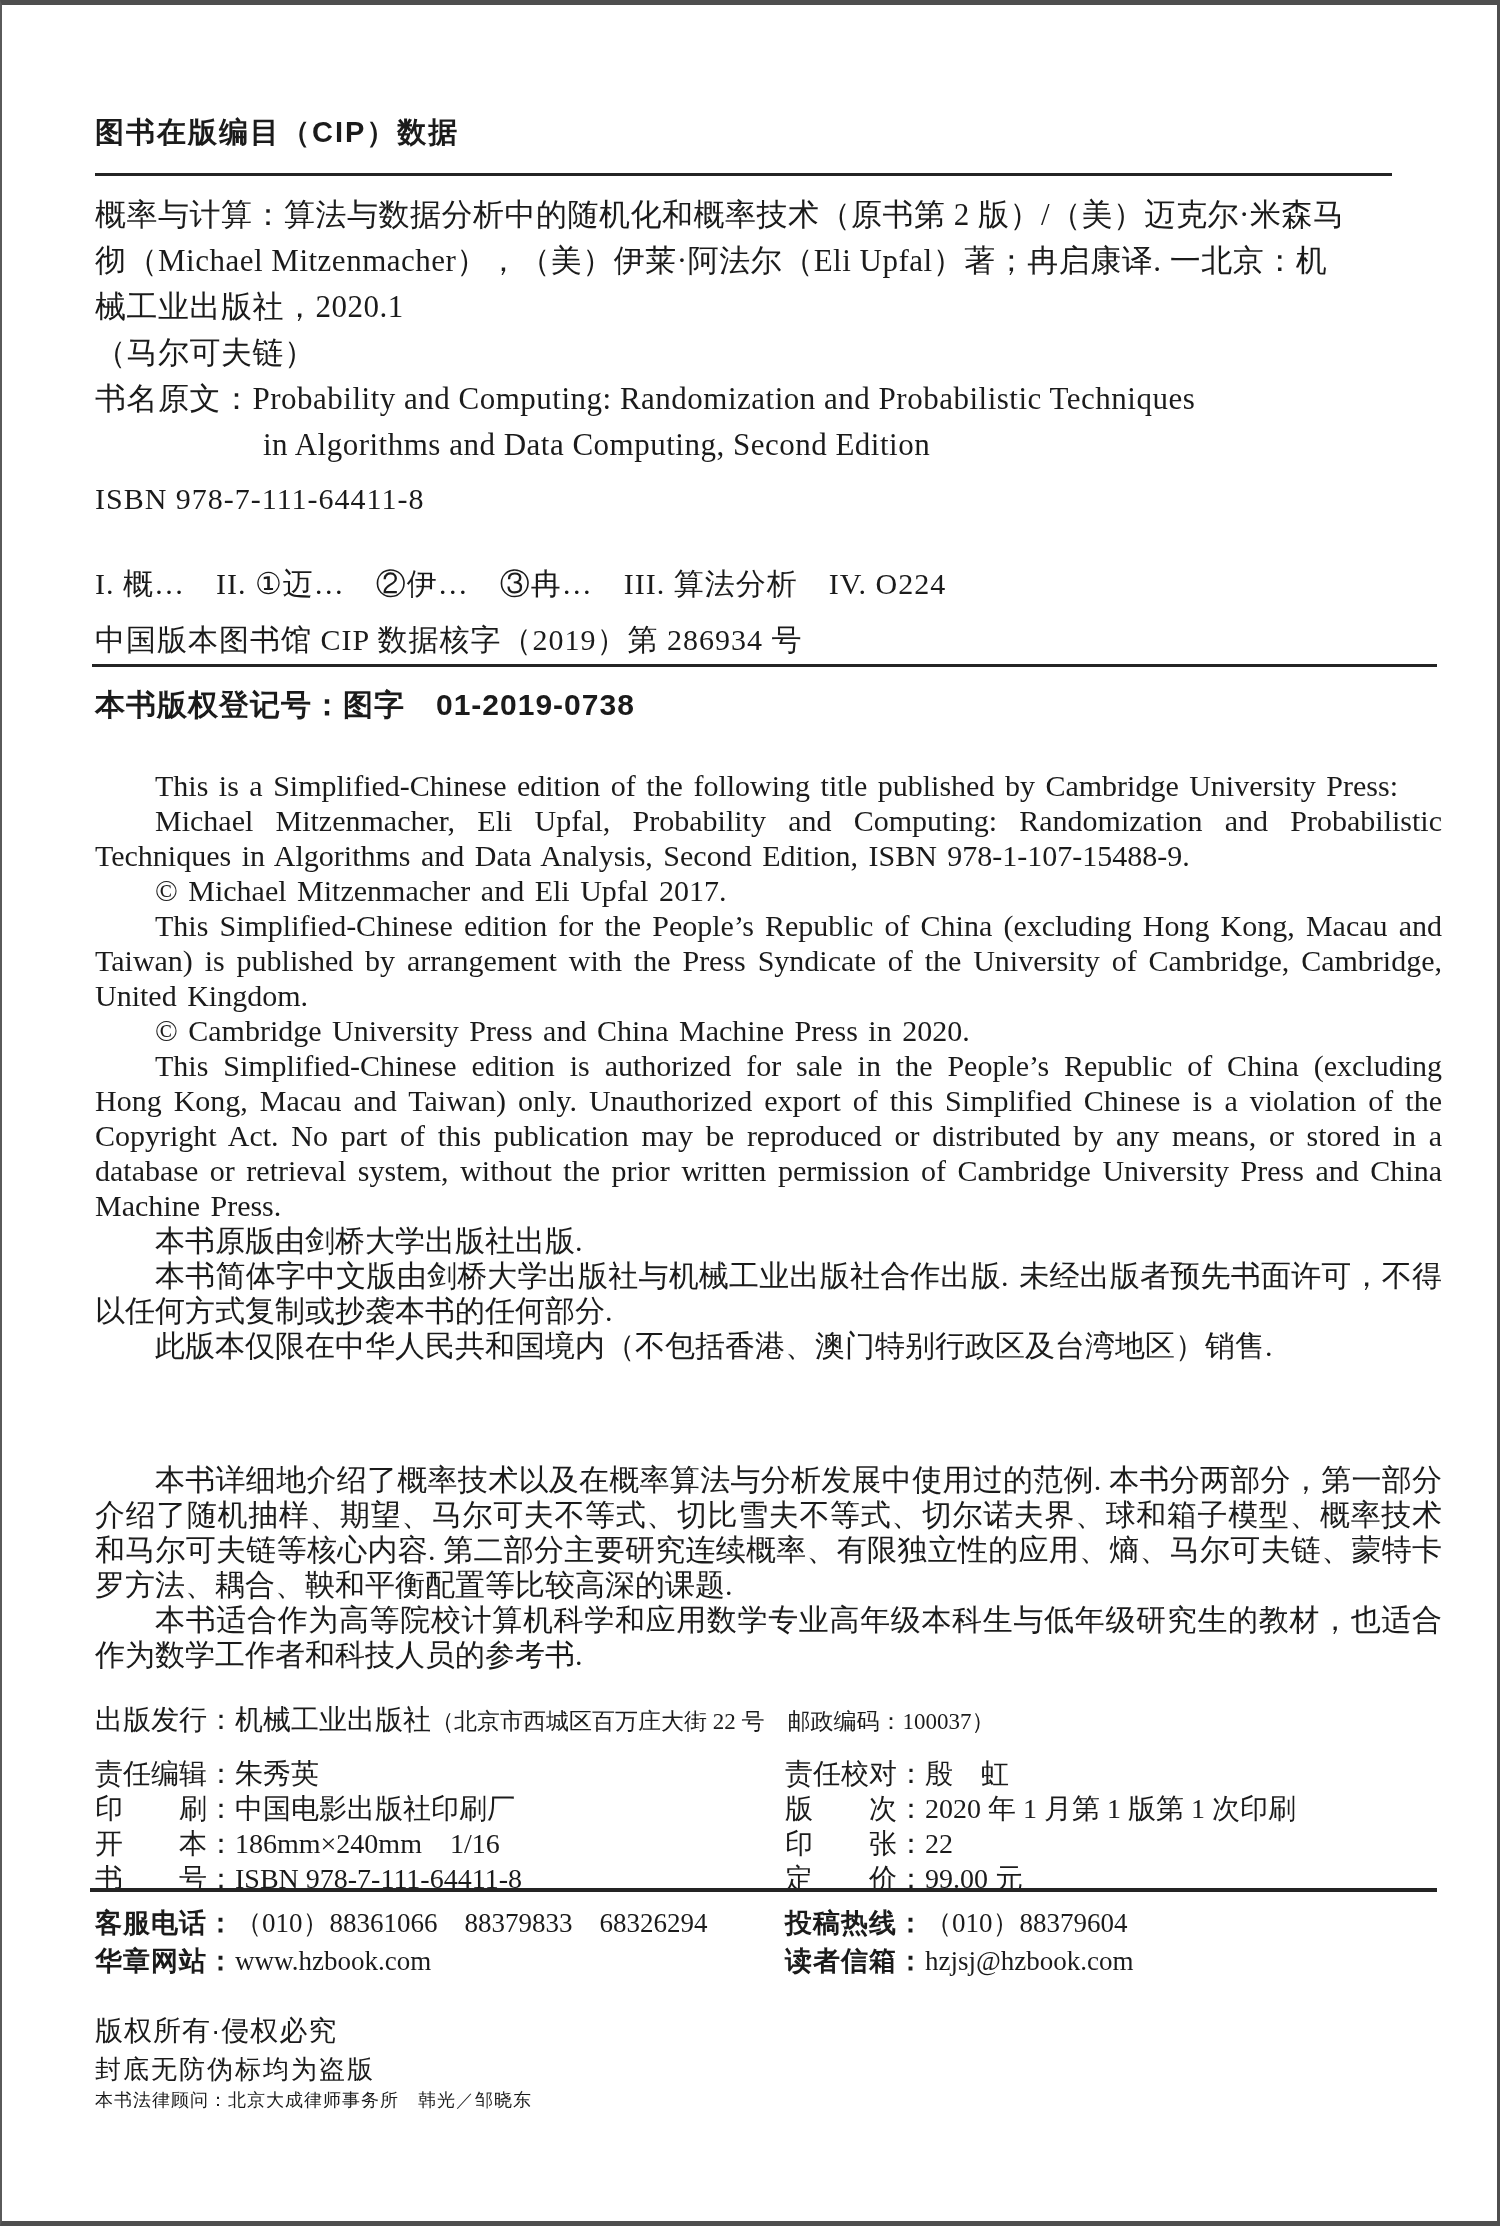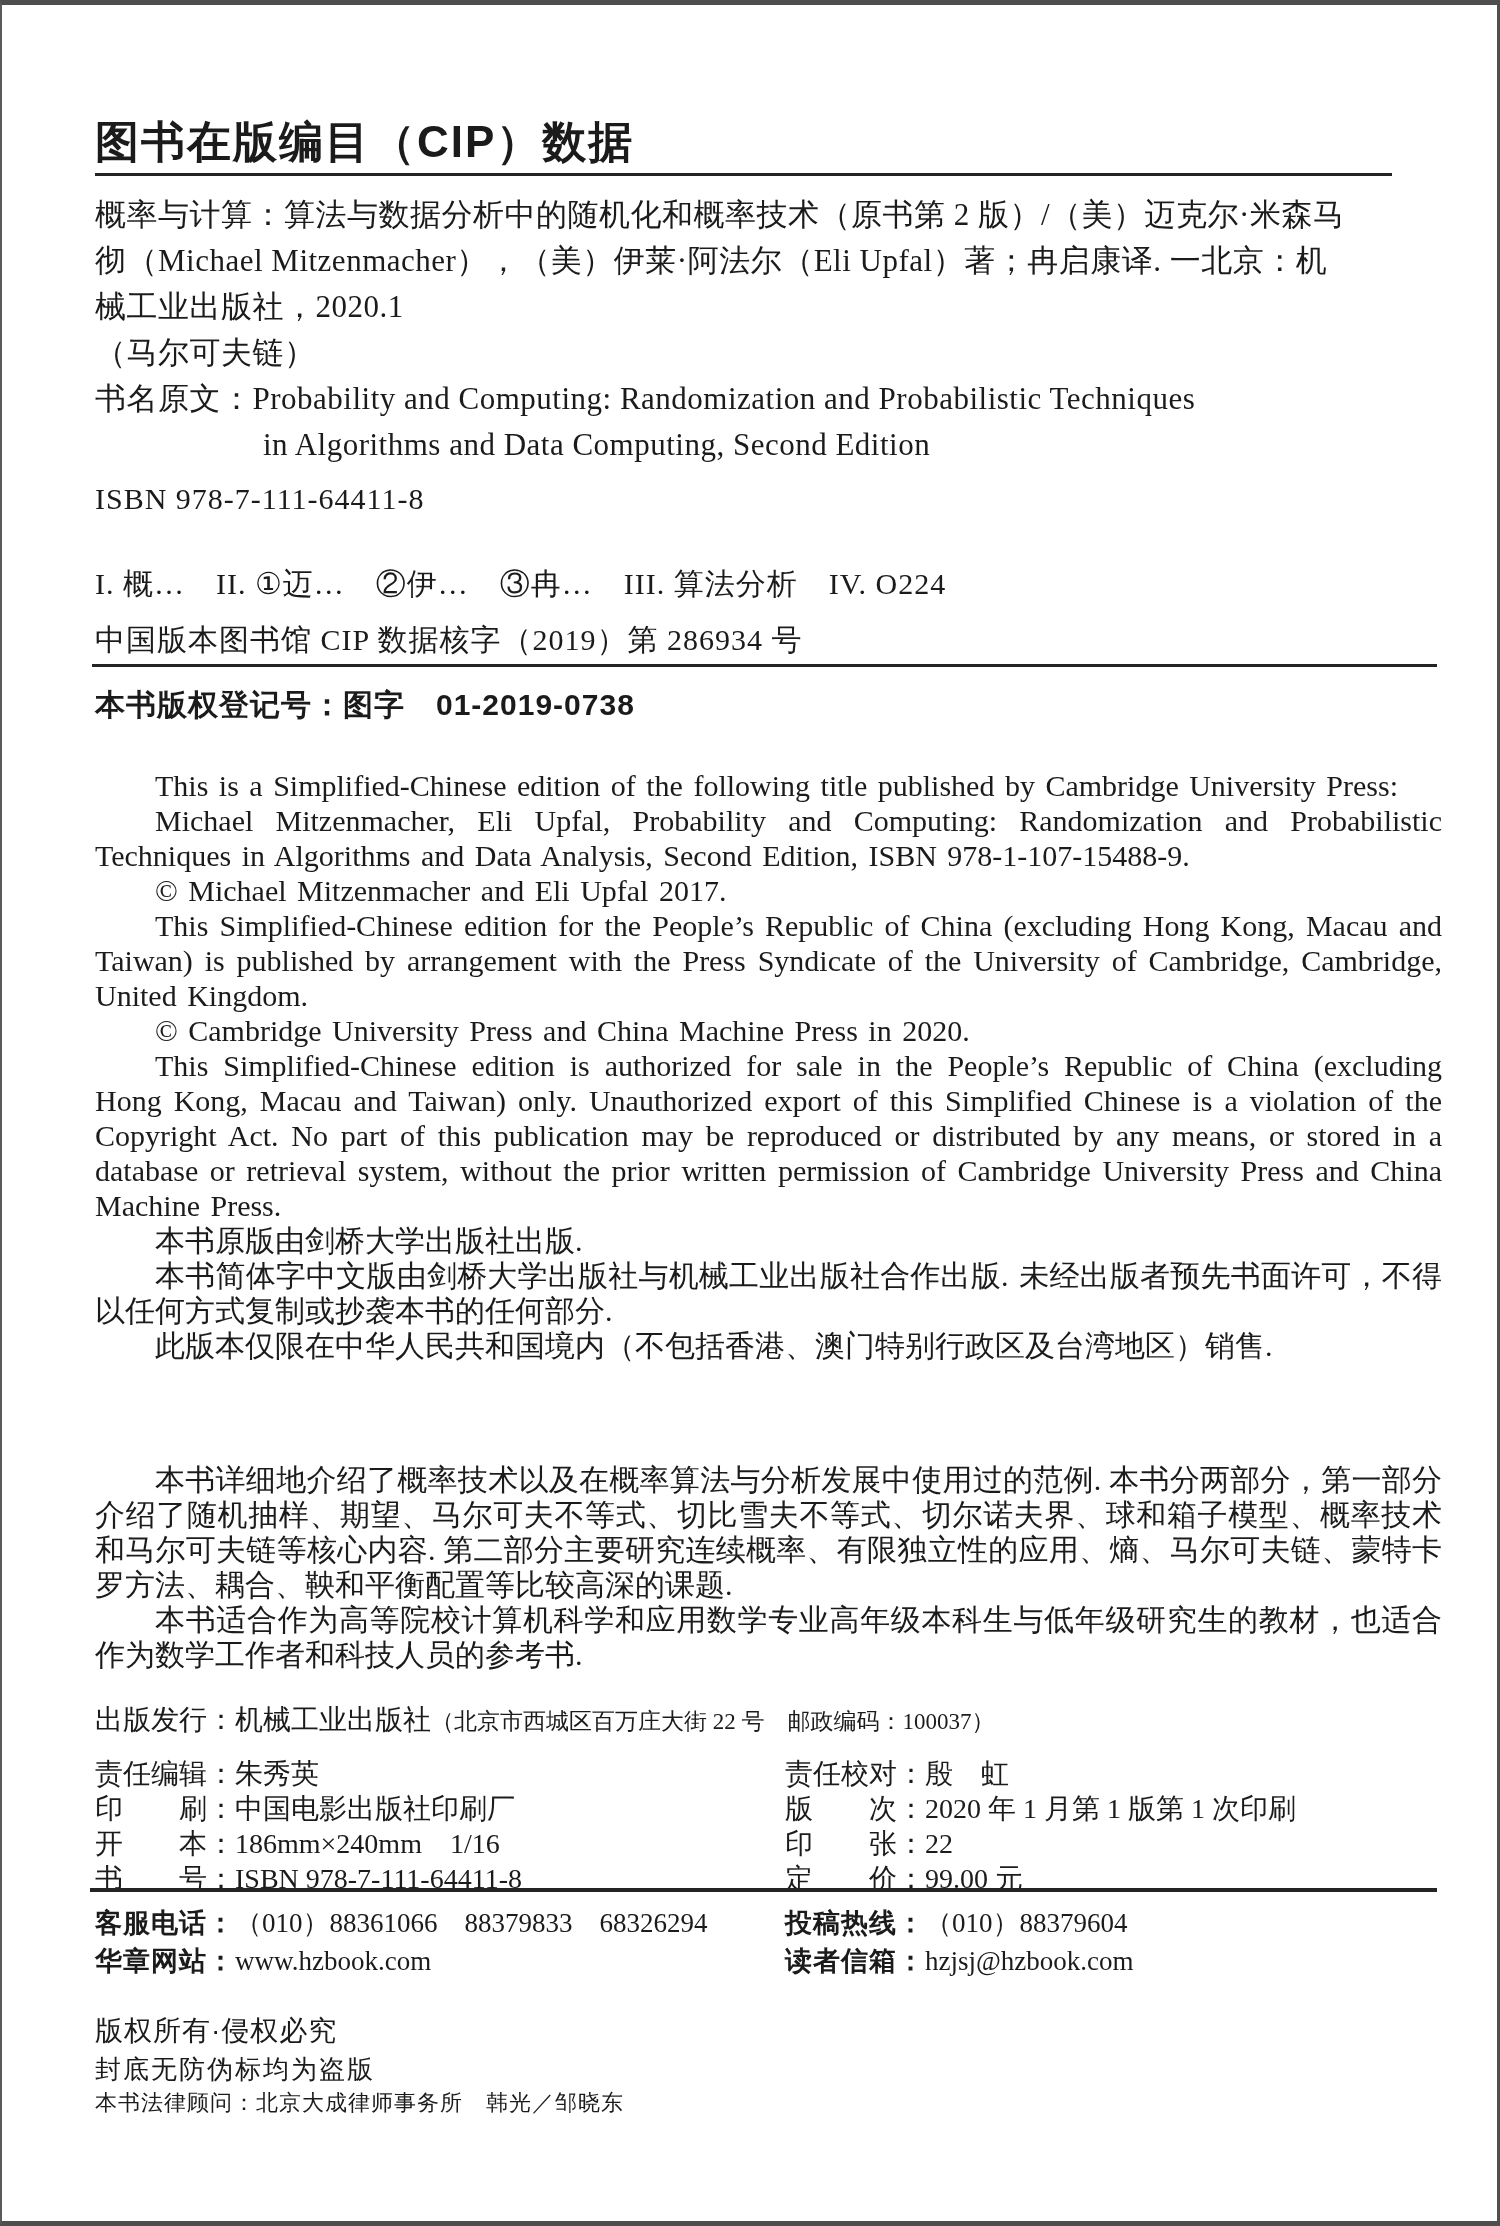--- a/index.html
+++ b/index.html
@@ -20,21 +20,21 @@
     border-left: 2px solid #5a5a5a;
     border-right: 3px solid #4e4e4e;
     pointer-events: none;
   }
   .abs { position: absolute; }
 
   .cip-heading {
     top: 113px; left: 95px;
     font-family: "Liberation Sans", "DejaVu Sans", sans-serif;
     font-weight: bold;
-    font-size: 44px;
+    font-size: 29px;
     letter-spacing: 2px;
   }
   .rule { background: #242424; }
   .rule-1 { top: 173px; left: 95px; width: 1297px; height: 3px; }
   .rule-2 { top: 664px; left: 92px; width: 1345px; height: 3px; }
   .rule-3 { top: 1888px; left: 90px; width: 1347px; height: 4px; }
 
   .cip-block {
     top: 192px; left: 95px; width: 1350px;
     font-size: 31px; line-height: 46px;
@@ -80,21 +80,21 @@
   .contact-block .rcol { position: absolute; left: 690px; top: 0; }
 
   .rights-line {
     top: 2012px; left: 95px;
     font-family: "Liberation Sans", "DejaVu Sans", sans-serif;
     font-weight: normal;
     font-size: 28px;
     letter-spacing: 1px;
   }
   .antipiracy-line { top: 2052px; left: 95px; font-size: 26px; letter-spacing: 2px; }
-  .advisor-line    { top: 2088px; left: 95px; font-size: 22px; letter-spacing: 1px; }
+  .advisor-line    { top: 2088px; left: 95px; font-size: 18px; letter-spacing: 1px; }
 </style>
 </head>
 <body>
 
 <div class="page">
   <div class="scan-frame"></div>
 
   <div class="abs cip-heading">图书在版编目（CIP）数据</div>
 
   <div class="abs rule rule-1"></div>

